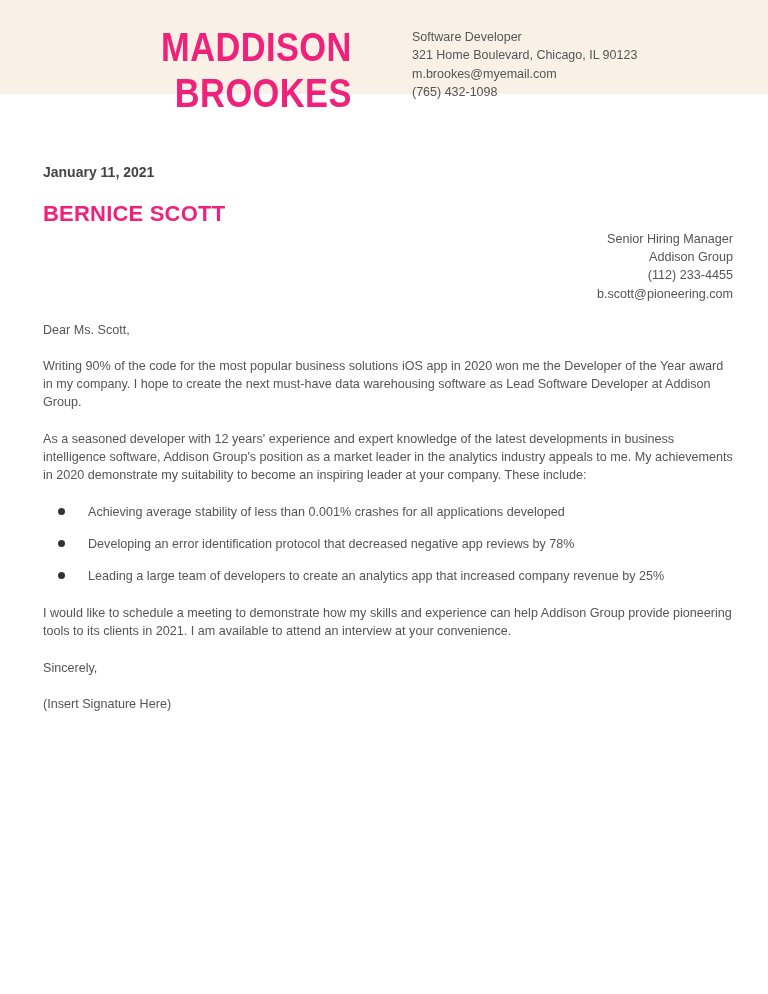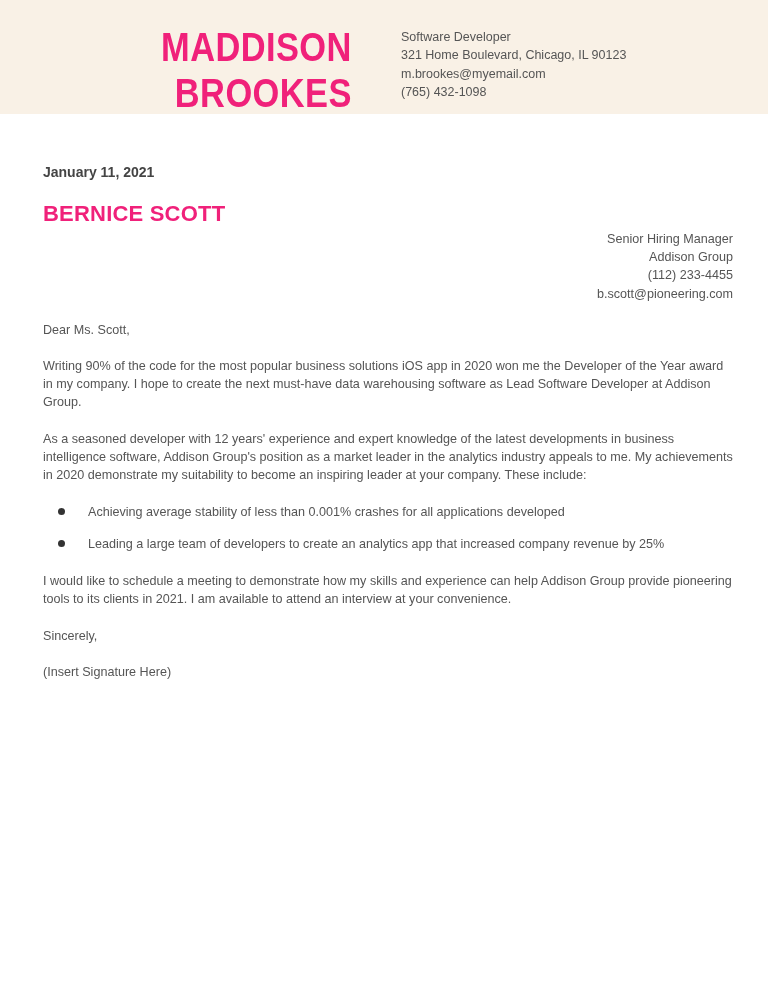--- a/index.html
+++ b/index.html
@@ -1,29 +1,29 @@
 <!DOCTYPE html>
 <html><head>
   <meta charset="utf-8">
   <style>
     html, body { margin: 0; padding: 0; }
     body {
       width: 768px; height: 994px; background: #ffffff; position: relative; overflow: hidden;
       font-family: "DejaVu Sans", sans-serif; color: #555555;
     }
     .header {
-      position: absolute; left: 0; top: 0; width: 768px; height: 114px; background: #f9f1e6;
+      position: absolute; left: 0; top: 0; width: 768px; height: 94px; background: #f9f1e6;
     }
     .name-block {
       position: absolute; right: 416px; top: 24px; text-align: right;
       font-family: "Liberation Sans", sans-serif; font-weight: bold; color: #f0217a;
       font-size: 40px; line-height: 46px; letter-spacing: 0.5px; transform: scaleX(0.86); transform-origin: right top;
     }
     .contact {
-      position: absolute; left: 401px; top: 28px; font-size: 12.5px; line-height: 18.3px; color: #555;
+      position: absolute; left: 412px; top: 28px; font-size: 12.5px; line-height: 18.3px; color: #555;
       font-family: "Liberation Sans", sans-serif;
     }
     .contact div { white-space: nowrap; }
     .content {
       position: absolute; left: 43px; top: 163px; width: 690px;
       font-family: "Liberation Sans", sans-serif; font-size: 12.6px; line-height: 18.2px; color: #555;
     }
     .date { font-weight: bold; font-size: 14px; color: #444; margin: 0; line-height: 18px; }
     .recipient-name {
       font-weight: bold; color: #f0217a; font-size: 22px; line-height: 26px; margin: 20px 0 3px 0; letter-spacing: 0.2px;
@@ -76,20 +76,24 @@
   <p class="para">Writing 90% of the code for the most popular business solutions iOS app in 2020 won me the Developer of the Year award in my company. I hope to create the next must-have data warehousing software as Lead Software Developer at Addison Group.</p>
   <p class="para">As a seasoned developer with 12 years' experience and expert knowledge of the latest developments in business intelligence software, Addison Group's position as a market leader in the analytics industry appeals to me. My achievements in 2020 demonstrate my suitability to become an inspiring leader at your company. These include:</p>
 
   <ul class="bullets">
     <li>
       <span class="dot"></span>
       <span>Achieving average stability of less than 0.001% crashes for all applications developed</span>
     </li>
     <li>
       <span class="dot"></span>
+      <span>Developing an error identification protocol that decreased negative app reviews by 78%</span>
+    </li>
+    <li>
+      <span class="dot"></span>
       <span>Leading a large team of developers to create an analytics app that increased company revenue by 25%</span>
     </li>
   </ul>
 
   <p class="para">I would like to schedule a meeting to demonstrate how my skills and experience can help Addison Group provide pioneering tools to its clients in 2021. I am available to attend an interview at your convenience.</p>
 
   <p class="closing">Sincerely,</p>
   <p class="signature-placeholder">(Insert Signature Here)</p>
 
 

